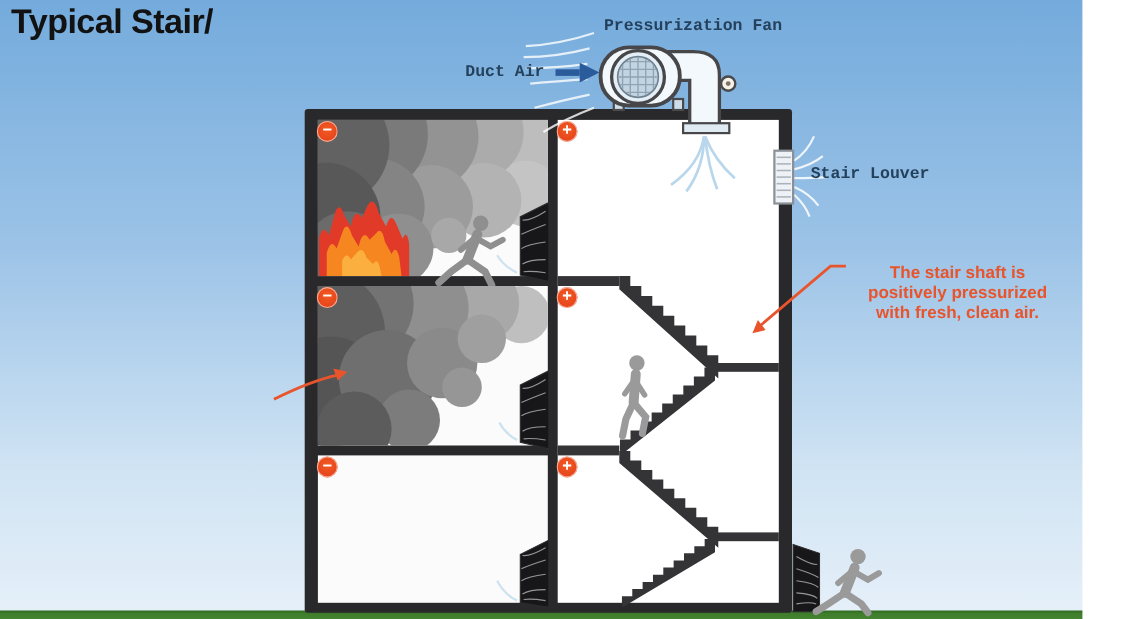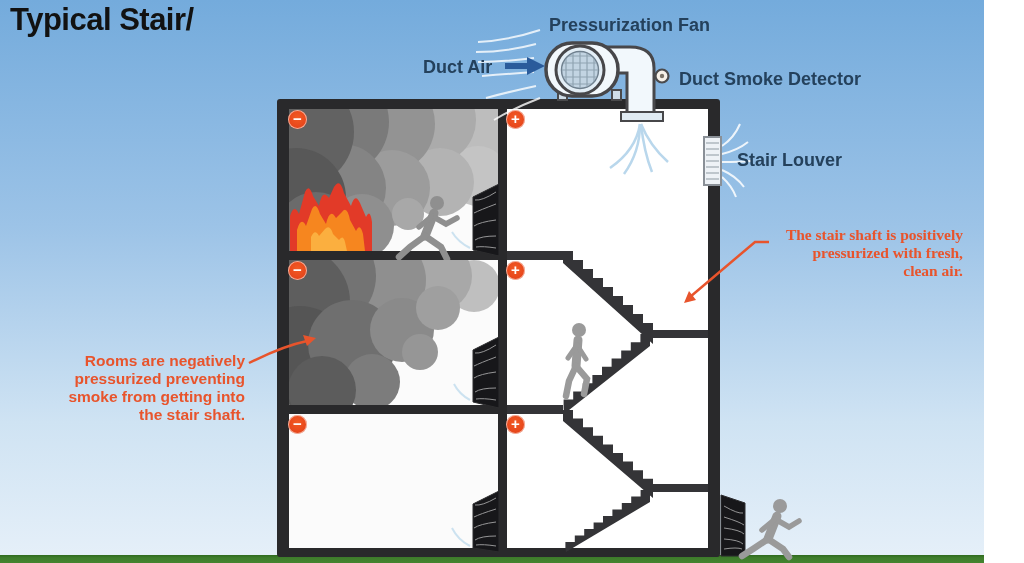--- a/index.html
+++ b/index.html
@@ -9,31 +9,31 @@
     background:linear-gradient(180deg,#74abdc 0%,#9cc3e7 40%,#cfe3f3 75%,#e6f0f9 100%);
   }
   #grass{position:absolute;left:0;bottom:0;width:1024px;height:8px;
     background:linear-gradient(180deg,#2f6a1f 0%,#3f7d2c 35%,#44842f 100%);}
   svg{position:absolute;left:0;top:0;}
   .title{
     position:absolute;left:10px;top:2px;
     font-size:31px;font-weight:bold;color:#121212;letter-spacing:-0.5px;line-height:35px;
   }
   .lbl{
-    position:absolute;font-size:18px;font-weight:bold;color:#24415c;white-space:nowrap;
+    position:absolute;font-size:15px;font-weight:bold;color:#24415c;white-space:nowrap;font-family:Liberation Mono, monospace;
   }
   .lbl-fan{left:549px;top:15px;}
   .lbl-freshair{left:423px;top:57px;}
   .lbl-detector{left:679px;top:69px;}
   .lbl-louver{left:737px;top:150px;}
   .note{
     position:absolute;font-size:15.5px;font-weight:bold;color:#e8542c;line-height:18px;
   }
   .note-rooms{left:50px;top:352px;width:195px;text-align:right;}
-  .note-shaft{left:778px;top:226px;width:185px;text-align:right;font-family:Liberation Serif, serif;}
+  .note-shaft{left:778px;top:240px;width:185px;text-align:center;}
   .badge{
     position:absolute;width:19px;height:19px;border-radius:50%;
     background:radial-gradient(circle at 50% 40%,#f25a24 0%,#e8481c 60%,#d93c10 100%);
     color:#fff;font-size:15px;font-weight:bold;text-align:center;line-height:18px;
     box-shadow:0 0 0 1px rgba(255,255,255,0.55) inset;
   }
 </style>
 </head>
 <body>
 
@@ -259,24 +259,22 @@
       <polygon points="684,303 696,300 689,291" fill="#e8542c"></polygon>
     </g>
   </svg>
 
   <div class="title">
     <div>Typical Stair/</div>
   </div>
 
   <div class="lbl lbl-fan">Pressurization Fan</div>
   <div class="lbl lbl-freshair">Duct Air</div>
-  <div class="lbl lbl-detector">Duct Smoke Detector</div>
   <div class="lbl lbl-louver">Stair Louver</div>
 
-  <div class="note note-rooms">Rooms are negatively pressurized preventing smoke from getting into the stair shaft.</div>
   <div class="note note-shaft">The stair shaft is positively pressurized with fresh, clean air.</div>
 
   <div class="badge" style="left:288px;top:110px;">−</div>
   <div class="badge" style="left:288px;top:261px;">−</div>
   <div class="badge" style="left:288px;top:415px;">−</div>
   <div class="badge" style="left:506px;top:110px;">+</div>
   <div class="badge" style="left:506px;top:261px;">+</div>
   <div class="badge" style="left:506px;top:415px;">+</div>
 
 </div>

